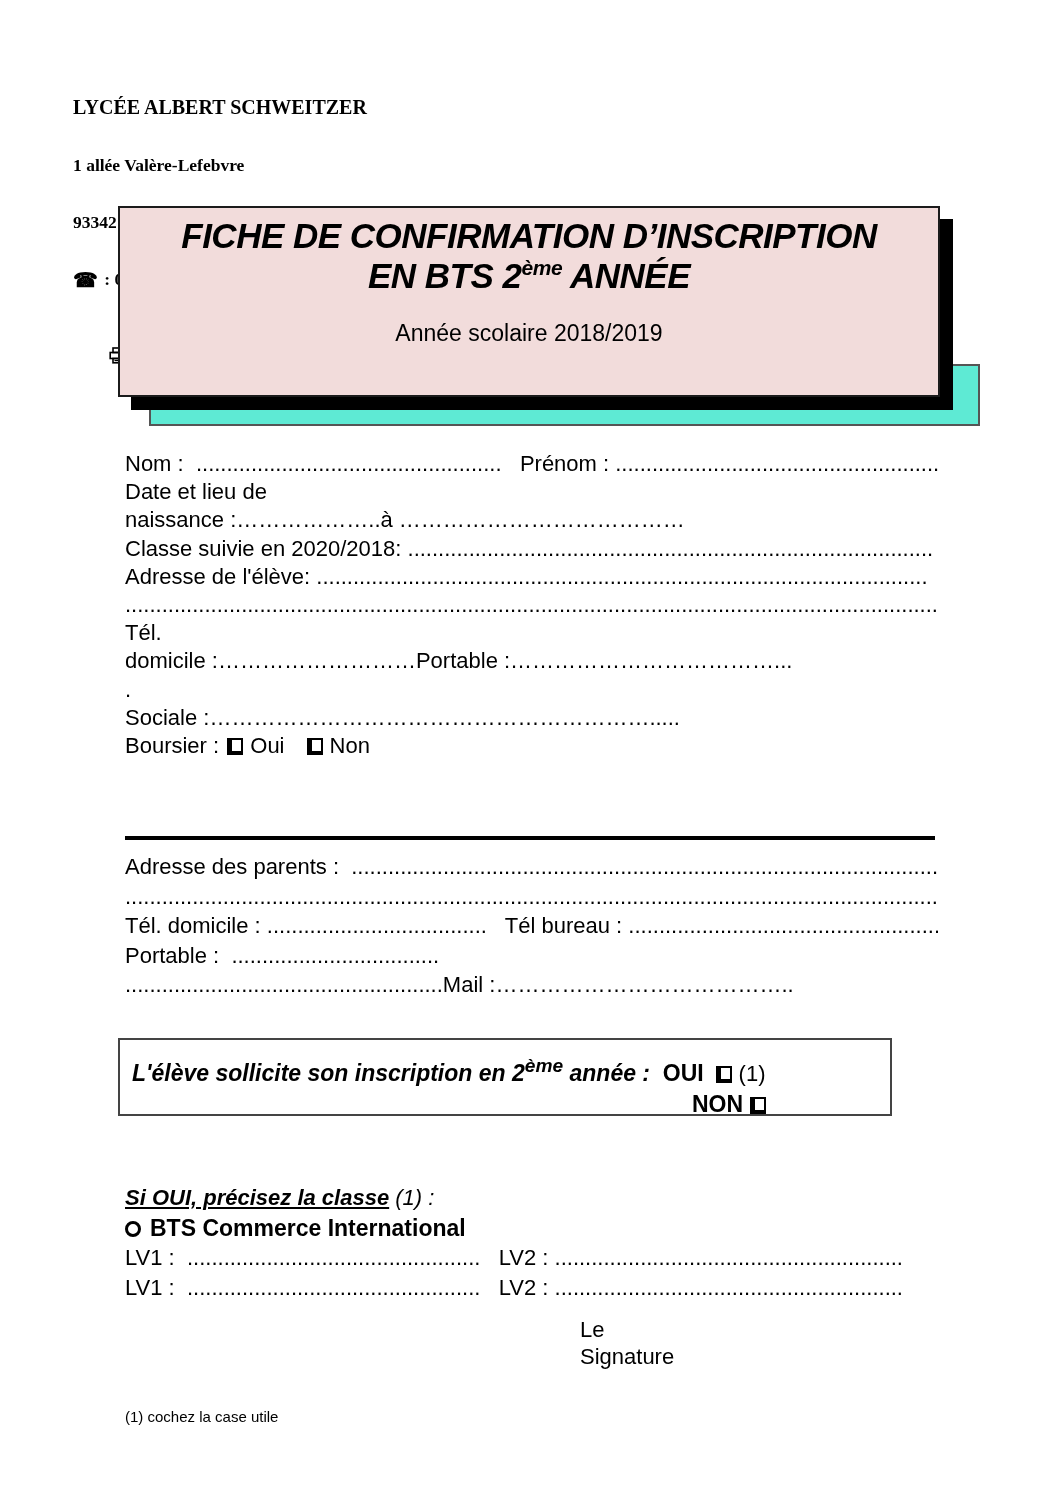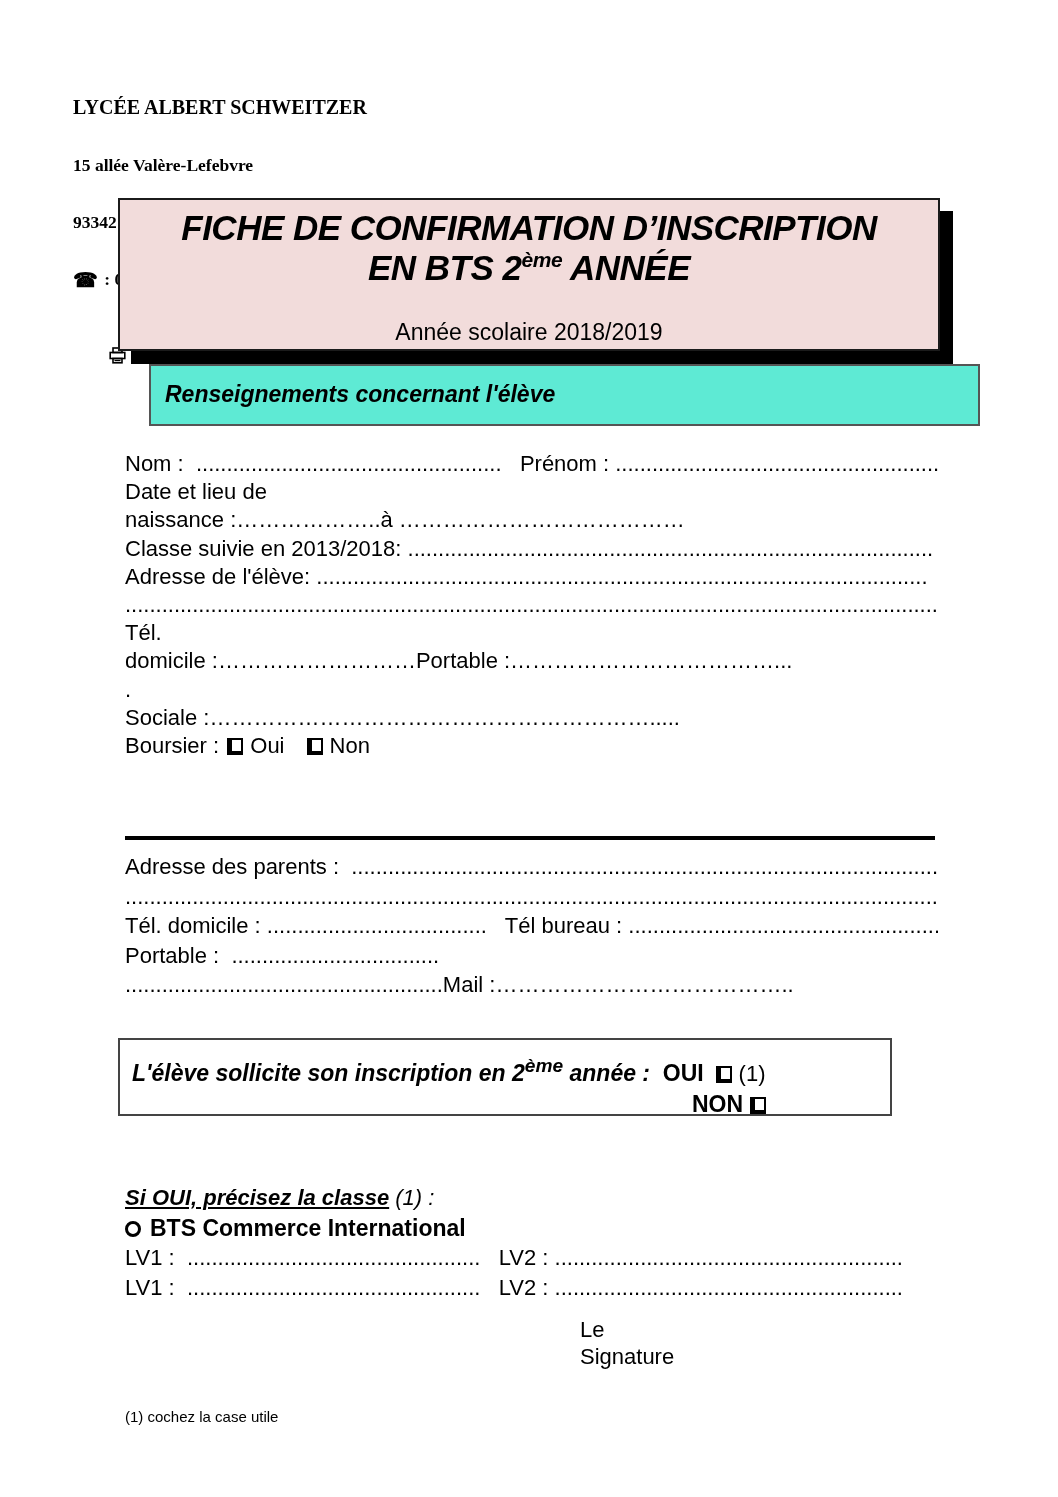--- a/index.html
+++ b/index.html
@@ -15,27 +15,27 @@
     font-family:"Liberation Serif", serif; font-weight:bold; white-space:pre;
   }
   .school-name { font-size:20px; line-height:23px; }
   .school-addr { font-size:17.5px; line-height:21px; }
   .school-contact { font-size:17.5px; line-height:21px; white-space:pre; display:flex; align-items:center; }
   .phone-glyph { font-size:20px; line-height:20px; margin-right:2px; }
   .fax-glyph { display:inline-block; margin:0 3px 0 1px; }
 
   
   .title-box {
-    position:absolute; left:118px; top:198px; width:822px; height:153px;
+    position:absolute; left:118px; top:206px; width:822px; height:191px;
     background:#f2dcdb; border:2px solid #1b1b1b; box-shadow:13px 13px 0 #000;
     text-align:center; z-index:2; padding-top:8px;
   }
   .title-line { font-size:35px; font-weight:bold; font-style:italic; line-height:40px; letter-spacing:-0.5px; }
   .title-line sup { font-size:21px; vertical-align:super; line-height:0; }
-  .title-sub { font-size:23px; margin-top:31px; font-weight:normal;text-align:center; }
+  .title-sub { font-size:23px; margin-top:24px; font-weight:normal;text-align:center; }
 
   
   .rens-box {
     position:absolute; left:113px; top:364px; width:831px; height:62px;
     background:#5eead4; border:2px solid #555; z-index:1; padding:15px 0 0 14px;margin-left:36px;
   }
   .rens-title { font-size:23px; font-weight:bold; font-style:italic; }
 
   
   .block { position:absolute; left:125px; width:813px; overflow:hidden; }
@@ -84,21 +84,21 @@
   .signature { position:absolute; left:580px; top:1316px; font-size:22px; line-height:27px; }
   .footnote { position:absolute; left:125px; top:1408px; font-size:15px; }
 </style>
 </head>
 <body>
 
 <div class="page">
 
   <div class="school-header">
     <div class="school-name">LYCÉE ALBERT SCHWEITZER</div>
-    <div class="school-addr">15 allée Valère-Lefebvre</div>
+    <div class="school-addr">1 allée Valère-Lefebvre</div>
     <div class="school-addr">93342 LE RAINCY CEDEX</div>
     <div class="school-contact">
       <span class="phone-glyph">☎</span>
       <span> : 01 41 53 11 50</span>
     </div>
     <div class="school-contact">
       <span class="fax-glyph">
         <svg width="17" height="17" viewBox="0 0 17 17">
           <rect x="4" y="1" width="9" height="4.5" fill="none" stroke="#000" stroke-width="1.6"></rect>
           <rect x="1.2" y="5.5" width="14.6" height="6" fill="none" stroke="#000" stroke-width="1.6"></rect>
@@ -117,21 +117,21 @@
   <div class="title-box">
     <div class="title-line">FICHE DE CONFIRMATION D’INSCRIPTION</div>
     <div class="title-line"><span>EN BTS 2</span><sup>ème</sup><span>  ANNÉE</span></div>
     <div class="title-sub">Année scolaire 2018/2019</div>
   </div>
 
   <div class="block student-block">
     <div class="line"><span>Nom :  </span><span>..................................................</span><span>   </span><span>Prénom : </span><span>......................................................</span></div>
     <div class="line">Date et lieu de</div>
     <div class="line">naissance :………………..à …………………………………</div>
-    <div class="line">Classe suivie en 2013/2018: ......................................................................................</div>
+    <div class="line">Classe suivie en 2020/2018: ......................................................................................</div>
     <div class="line">Adresse de l'élève: ....................................................................................................</div>
     <div class="line">.....................................................................................................................................</div>
     <div class="line">Tél.</div>
     <div class="line">domicile :………………………Portable :………………………………...</div>
     <div class="line">.</div>
     <div class="line">Sociale :…………………………………………………….....</div>
     <div class="line"><span>Boursier : </span><span class="cbx cbx-sm"></span><span>Oui</span><span class="cbx cbx-sm cbx-gap"></span><span>Non</span></div>
   </div>
 
   <div class="divider"></div>

